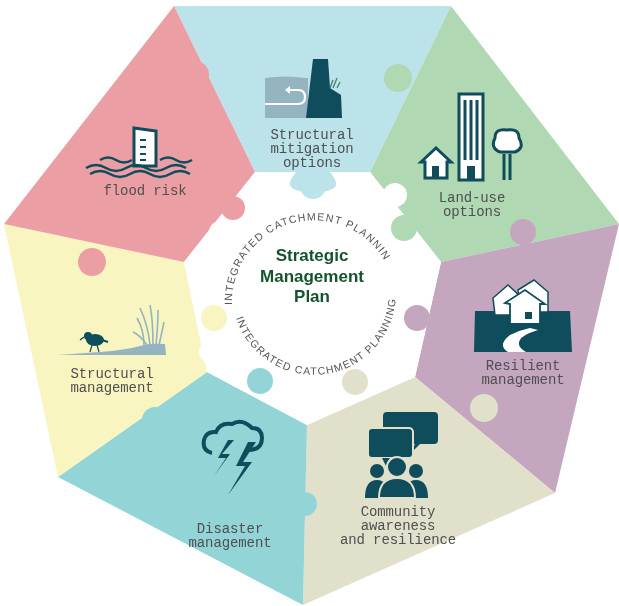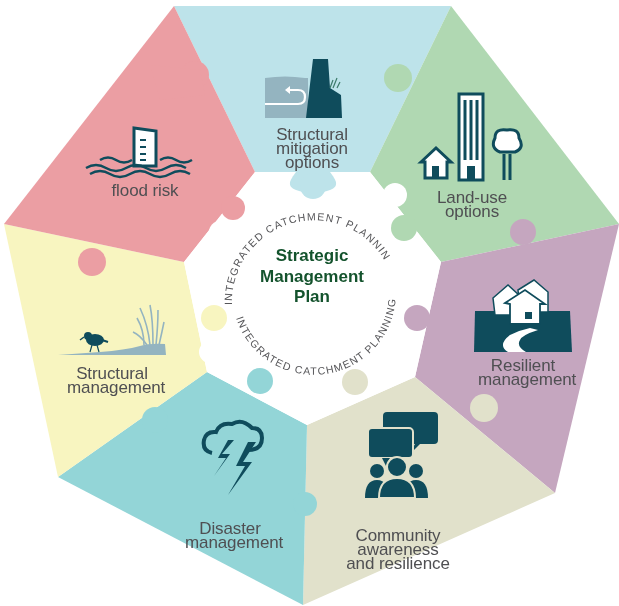--- a/index.html
+++ b/index.html
@@ -1,20 +1,20 @@
 <!DOCTYPE html>
 <html><head>
 <meta charset="utf-8">
 <style>
   html, body { margin: 0; padding: 0; background: #ffffff; }
   body { width: 619px; height: 606px; position: relative; overflow: hidden;
          font-family: "Liberation Sans", "DejaVu Sans", sans-serif; }
   #stage { position: absolute; left: 0; top: 0; width: 619px; height: 606px; }
   .label { position: absolute; text-align: center; color: #4f4f52;
-           font-family: Liberation Sans, sans-serif; font-size: 17px;
+           font-family: Liberation Mono, monospace; font-size: 14px;
            line-height: 14px; letter-spacing: -0.1px; }
   .label span { display: block; }
   .center-title { position: absolute; left: 232px; top: 246px; width: 160px;
            text-align: center; color: #14532d; font-weight: bold;
            font-family: "Liberation Sans", sans-serif; font-size: 17px; line-height: 20.5px; }
   .center-title span { display: block; }
   .ring-text { font-family: "Liberation Sans", sans-serif; font-size: 10.5px;
            fill: #555558; letter-spacing: 1.2px; }
 </style>
 </head>
@@ -172,21 +172,21 @@
   <span>mitigation options</span>
 </div>
 <div class="label" style="left:427px; top:191px; width:90px;">
   <span>Land-use</span>
   <span>options</span>
 </div>
 <div class="label" style="left:478px; top:359px; width:90px;text-align:center;">
   <span>Resilient</span>
   <span>management</span>
 </div>
-<div class="label" style="left:333px; top:505px; width:130px;margin-top:24px;">
+<div class="label" style="left:333px; top:505px; width:130px;">
   <span>Community awareness</span>
   <span>and resilience</span>
 </div>
 <div class="label" style="left:185px; top:522px; width:90px;">
   <span>Disaster</span>
   <span>management</span>
 </div>
 <div class="label" style="left:67px; top:367px; width:90px;">
   <span>Structural</span>
   <span>management</span>

